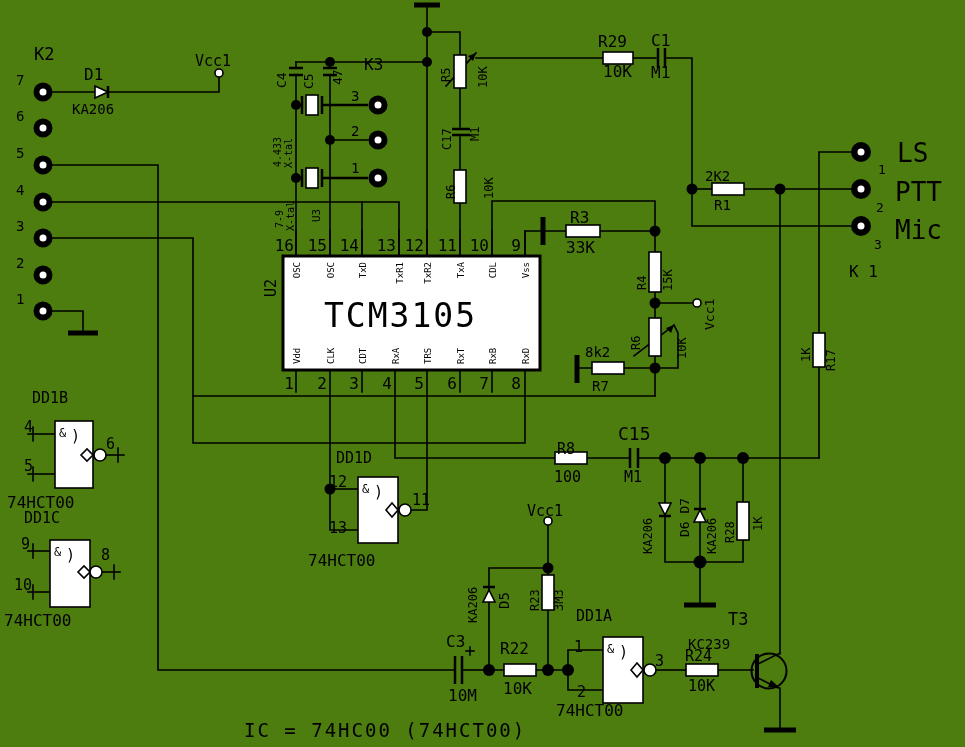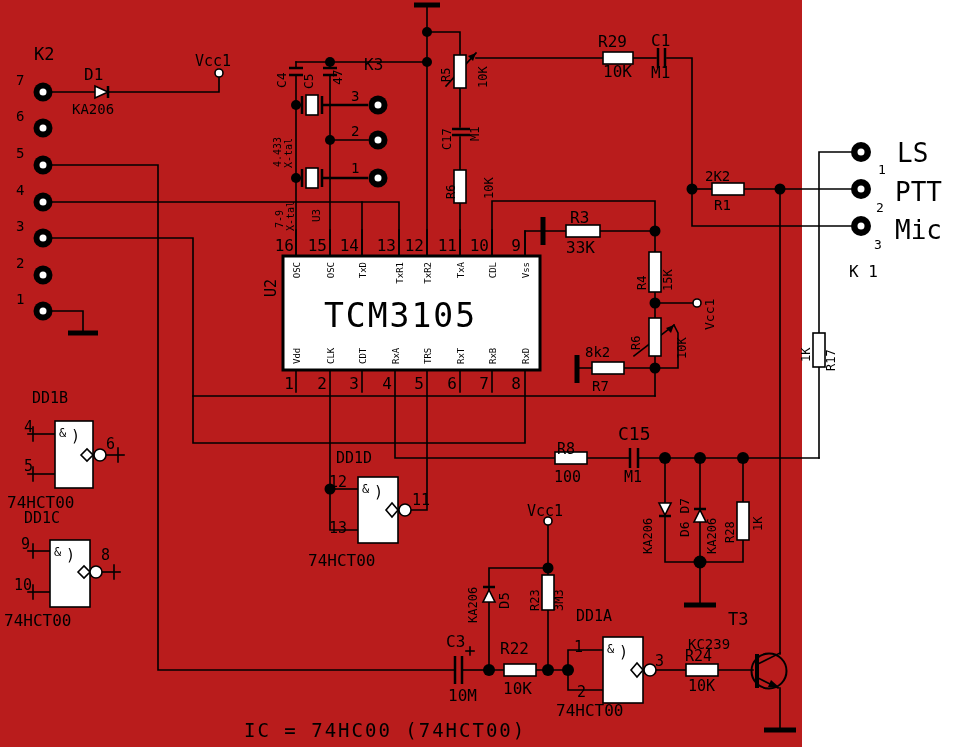--- a/index.html
+++ b/index.html
@@ -1,16 +1,16 @@
 <!DOCTYPE html>
 <html><head>
 <meta charset="utf-8">
 <style>
   html,body{margin:0;padding:0;background:#fff;}
-  #stage{width:802px;height:747px;background:#b91c1c;position:relative;}
+  #stage{width:965px;height:747px;background:#4d7c0f;position:relative;}
   svg{display:block;}
   svg text{font-family:"DejaVu Sans Mono",monospace;fill:#000;white-space:pre;}
   .t10{font-size:10px}.t11{font-size:11px}.t12{font-size:12px}.t13{font-size:13px}
   .t14{font-size:14px}.t15{font-size:15px}.t16{font-size:16px}.t17{font-size:17px}
   .t18{font-size:18px}.t19{font-size:19px;letter-spacing:2px}.t26{font-size:26px}
   .big{font-size:33px;letter-spacing:2px}
   .pin{font-size:16px}
   .plab{font-size:9px}
   .wire{stroke:#000;stroke-width:1.6;fill:none;stroke-linecap:square}
   .thick{stroke:#000;stroke-width:2.5;fill:none;stroke-linecap:butt}

